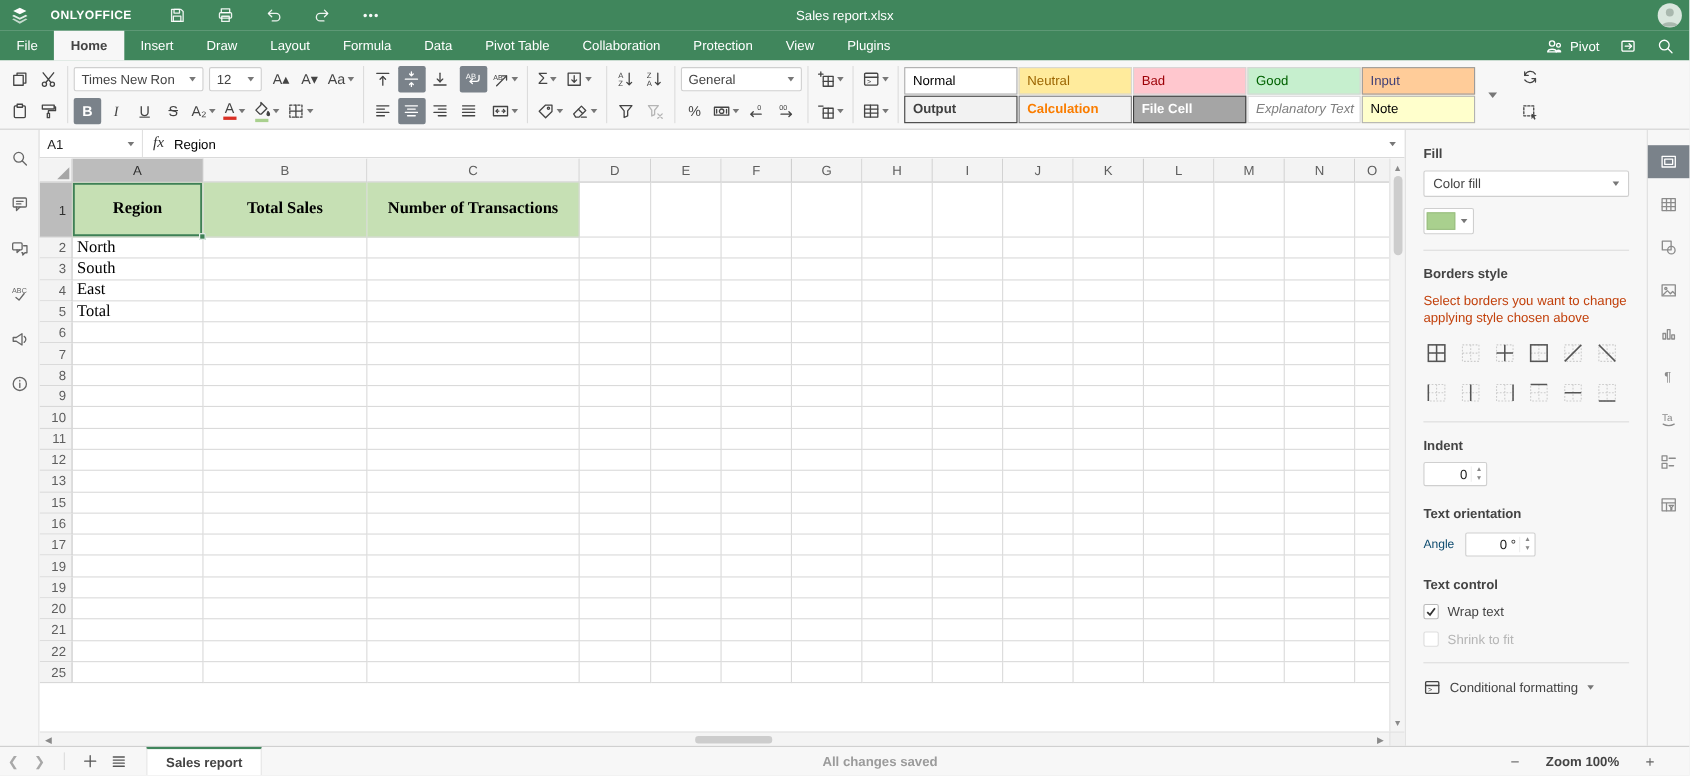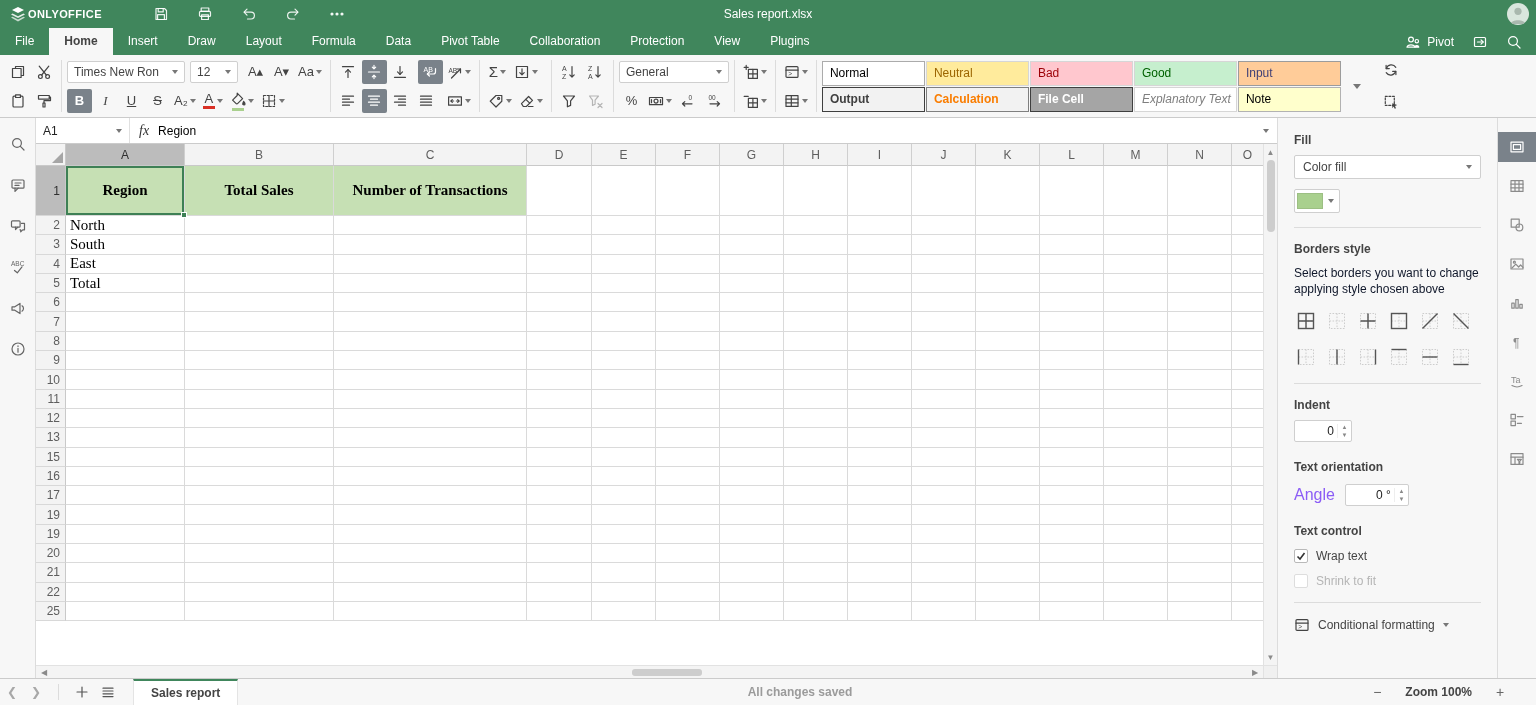--- a/index.html
+++ b/index.html
@@ -7,21 +7,21 @@
     --tbbg:#F7F7F7; --bdr:#CBCBCB; --ink:#444;
   }
   *{box-sizing:border-box;margin:0;padding:0}
   body{margin:0;background:#ddd;font-family:"Liberation Sans",sans-serif}
   #app{position:relative;width:1536px;height:705px;background:#fff;overflow:hidden;font-family:"Liberation Sans",sans-serif}
   svg{display:block}
   .caret{width:0;height:0;border-left:3.5px solid transparent;border-right:3.5px solid transparent;border-top:4px solid #777;flex:none}
 
   
   #titlebar{position:absolute;left:0;top:0;right:0;height:28px;background:var(--green);display:flex;align-items:center;color:#fff}
-  .logo{display:flex;align-items:center;gap:2px;margin-left:10px;width:120px}
+  .logo{display:flex;align-items:center;gap:20px;margin-left:10px;width:120px}
   .logo .brand{font-size:11px;font-weight:bold;letter-spacing:.4px;color:#fff}
   .tbicons{display:flex;align-items:center;gap:26px;margin-left:22px;color:rgba(255,255,255,.9)}
   .tbico{width:18px;height:18px;display:flex;align-items:center;justify-content:center;color:rgba(255,255,255,.9)}
   #doc-title{position:absolute;left:0;right:0;text-align:center;font-size:12px;color:#fff;pointer-events:none}
   .avatar{position:absolute;right:7px;top:3px;width:22px;height:22px;border-radius:50%;background:#D9E6DD;display:flex;align-items:center;justify-content:center;overflow:hidden}
 
   
   #menubar{position:absolute;left:0;top:28px;right:0;height:27px;background:var(--green);display:flex;align-items:stretch}
   .tabs{display:flex}
   .tab{padding:0 15px;line-height:27px;font-size:12px;color:#fff;cursor:default;white-space:nowrap}
@@ -95,28 +95,28 @@
   .pselect .val{flex:1}
   .swbtn{margin-top:10px;width:46px;height:24px;background:#fff;border:1px solid #CFCFCF;border-radius:2px;display:flex;align-items:center;padding:2px}
   .swbtn .sw{width:26px;height:16px;background:#A9D08E;border:1px solid #9CBF83}
   .swbtn .caret{margin-left:5px}
   .phr{border:0;border-top:1px solid #DCDCDC;margin:14px 0}
   .brow{display:flex;align-items:center;gap:8px}
   .lineselect{width:96px}
   .clabel{font-size:12px;color:#444;margin-left:auto}
   .colorbtn{width:40px;height:22px;background:#fff;border:1px solid #CFCFCF;display:flex;align-items:center;padding:2px;gap:3px}
   .colorbtn .sw{width:24px;height:14px;background:#000}
-  .phelp{font-size:12px;color:#0f172a;line-height:1.3;margin-top:10px}
+  .phelp{font-size:12px;color:#c2410c;line-height:1.3;margin-top:10px}
   .bgridrow{display:flex;gap:7px;margin-top:12px}
   .bbtn{width:24px;height:24px;display:flex;align-items:center;justify-content:center;border-radius:2px}
   .spin{width:58px;height:22px;background:#fff;border:1px solid #CFCFCF;border-radius:2px;display:flex;align-items:center}
   .spin .val{flex:1;text-align:right;font-size:12px;padding-right:3px;color:#222}
   .spin .arrows{width:14px;display:flex;flex-direction:column;align-items:center;line-height:1;color:#888;font-size:6px;gap:2px;border-left:1px solid #EEE}
   .prow{display:flex;align-items:center;gap:10px;margin-top:10px}
-  .prowlbl{font-size:16px;color:#8b5cf6}
+  .prowlbl{font-size:11px;color:#0c4a6e}
   .chkrow{display:flex;align-items:center;gap:8px;margin-top:11px}
   .chk{width:14px;height:14px;background:#fff;border:1px solid #B9B9B9;border-radius:2px;display:flex;align-items:center;justify-content:center;color:#333}
   .chk.dis{border-color:#DDD}
   .chklbl{font-size:12px;color:#444}
   .chklbl.dis{color:#B5B5B5}
   .cfrow{display:flex;align-items:center;gap:8px;margin-top:3px;color:#444}
   .cfrow .lbl{font-size:12px}
 
   
   #rstrip{position:absolute;right:0;top:118px;bottom:27px;width:39px;background:var(--tbbg);border-left:1px solid #DCDCDC;display:flex;flex-direction:column;align-items:center;padding-top:14px;gap:9px}

